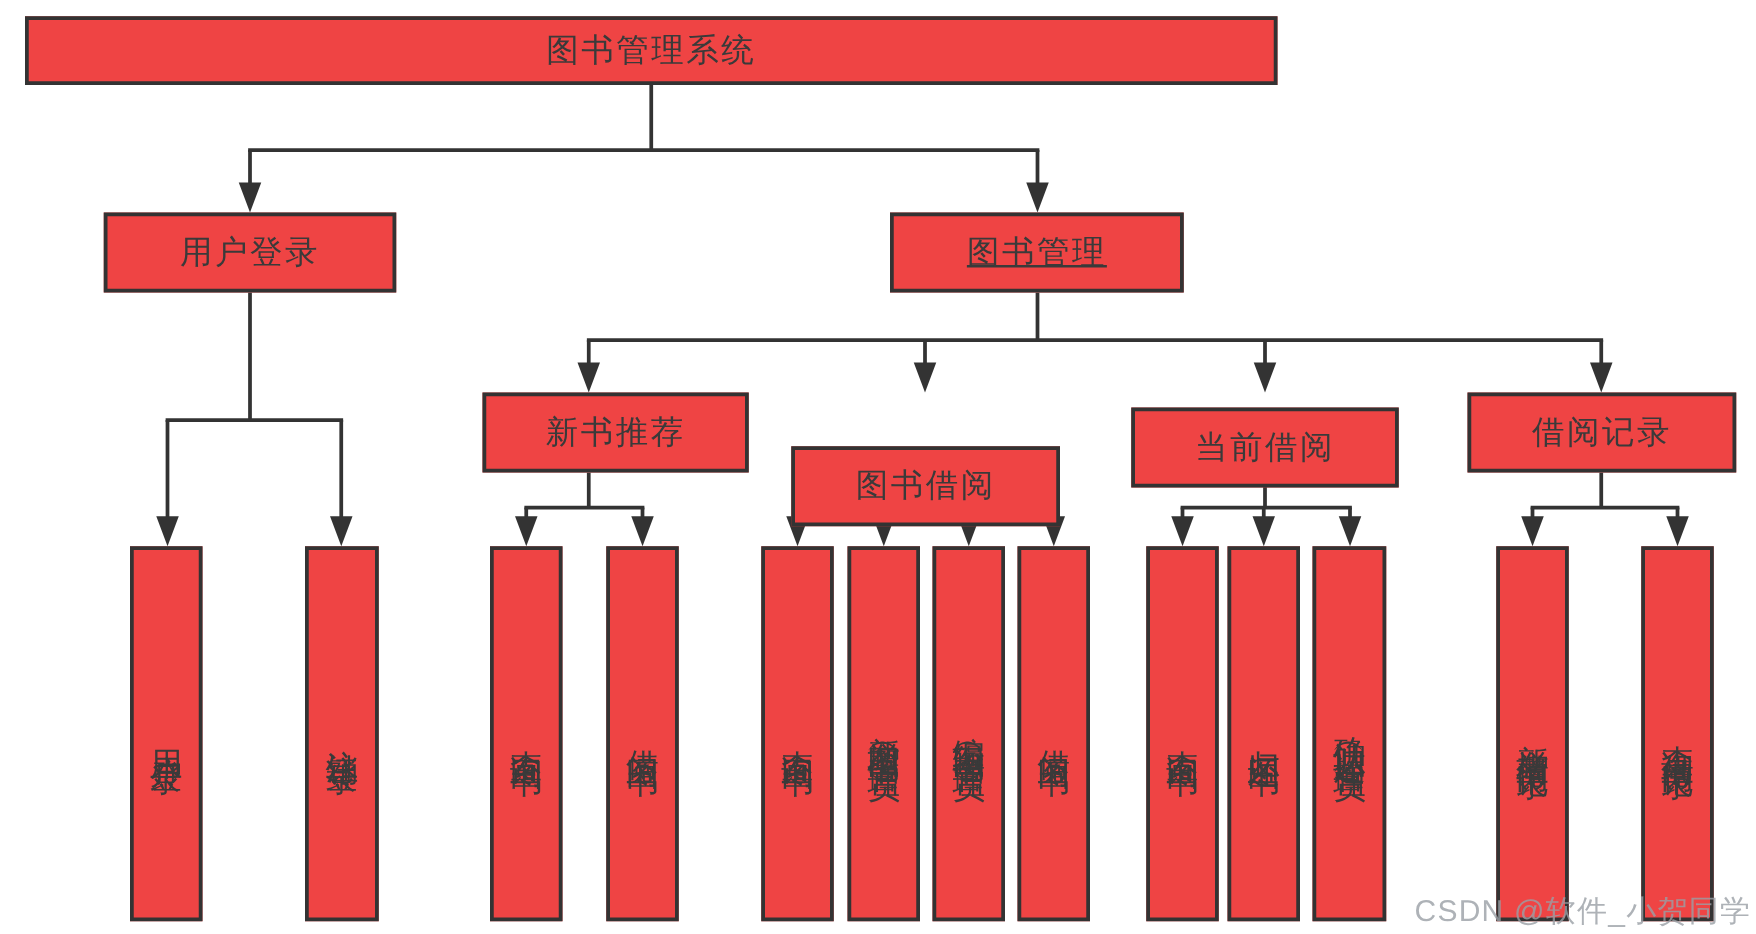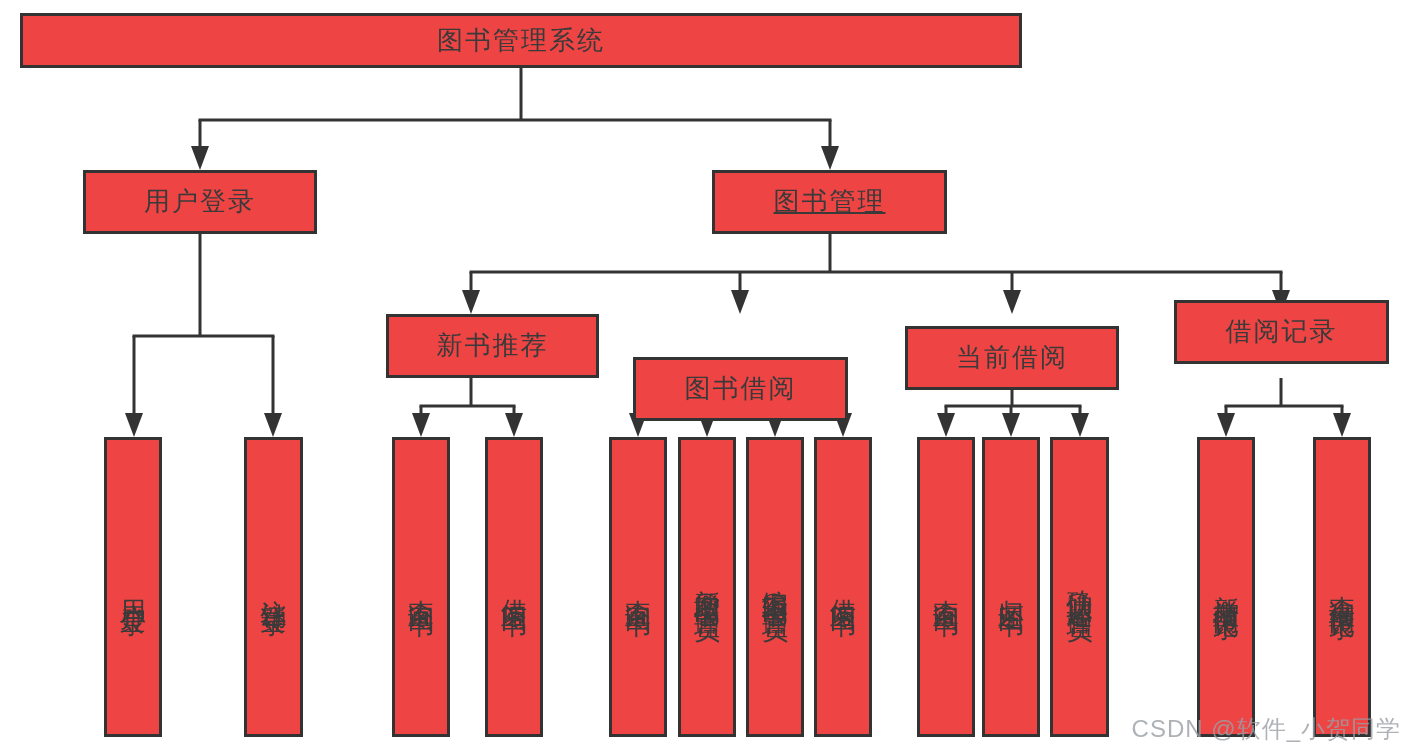--- a/index.html
+++ b/index.html
@@ -48,21 +48,21 @@
     letter-spacing: 4px;
     white-space: nowrap;
   }
   
   .root-box  { left: 20px;  top: 13px;  width: 1002px; height: 55px; }
   .l2-a      { left: 83px;  top: 170px; width: 234px;  height: 64px; }
   .l2-b      { left: 712px; top: 170px; width: 235px;  height: 64px; text-decoration: underline; }
   .l3-a      { left: 386px; top: 314px; width: 213px;  height: 64px; }
   .l3-b      { left: 633px; top: 314px; width: 215px;  height: 64px; margin-top: 43px; }
   .l3-c      { left: 905px; top: 314px; width: 214px;  height: 64px; margin-top: 12px; }
-  .l3-d      { left: 1174px;top: 300px; width: 215px;  height: 64px; }
+  .l3-d      { left: 1174px;top: 314px; width: 215px;  height: 64px; }
   .leaf-1  { left: 104px; }
   .leaf-2  { left: 244px; width: 59px !important; }
   .leaf-3  { left: 392px; }
   .leaf-4  { left: 485px; }
   .leaf-5  { left: 609px; }
   .leaf-6  { left: 678px; }
   .leaf-7  { left: 746px; }
   .leaf-8  { left: 814px; }
   .leaf-9  { left: 917px; }
   .leaf-10 { left: 982px; }

